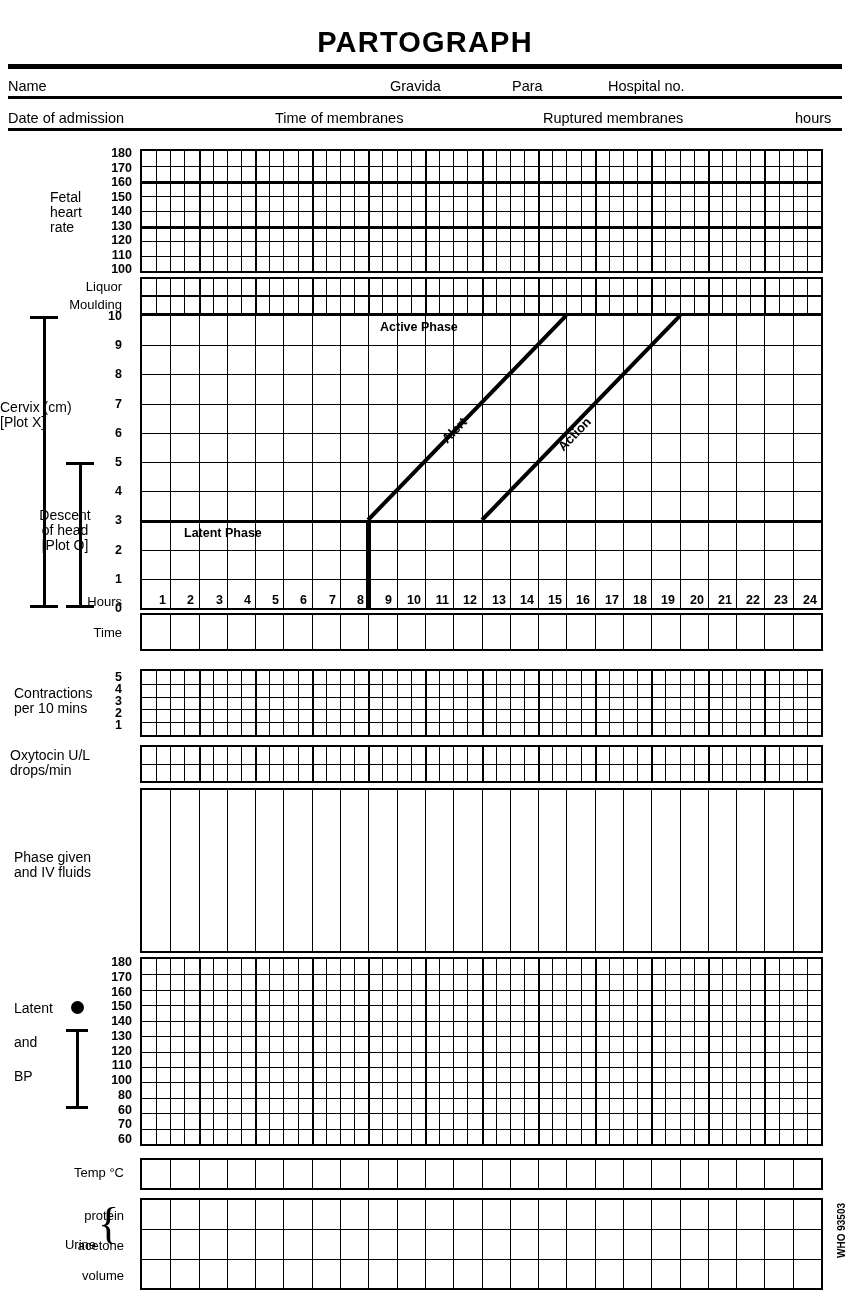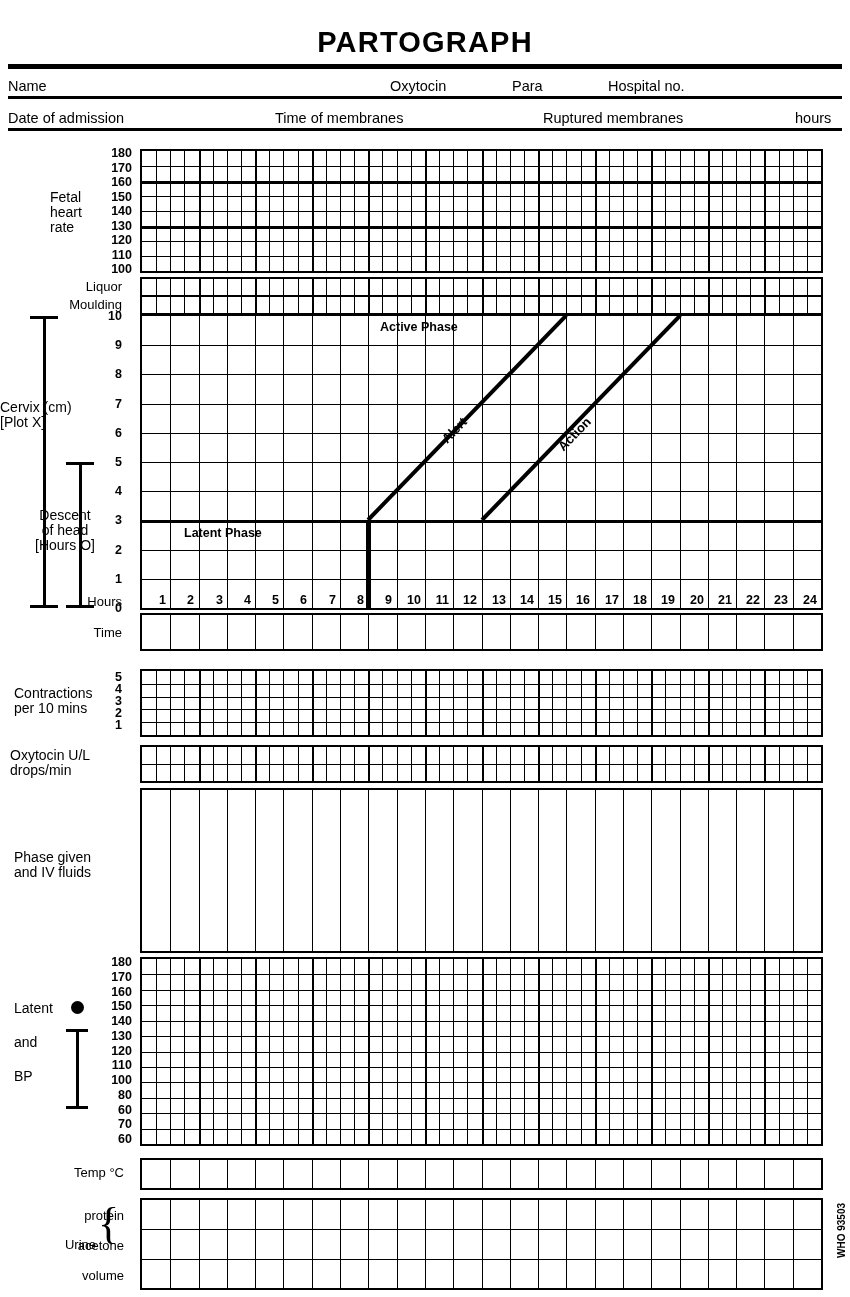--- a/index.html
+++ b/index.html
@@ -83,21 +83,21 @@
   .alertline{position:absolute;background:#000;transform-origin:left center;height:4px;}
   .latent-v{position:absolute;background:#000;}
 </style>
 </head>
 <body>
 
 <div id="title">PARTOGRAPH</div>
 <div class="hrule" id="rule-top"></div>
 
 <div class="hdr-lbl" style="left:8px;top:78px;">Name</div>
-<div class="hdr-lbl" style="left:390px;top:78px;">Oxytocin</div>
+<div class="hdr-lbl" style="left:390px;top:78px;">Gravida</div>
 <div class="hdr-lbl" style="left:512px;top:78px;text-align:right;">Para</div>
 <div class="hdr-lbl" style="left:608px;top:78px;">Hospital no.</div>
 <div class="hrule" id="rule-name"></div>
 
 <div class="hdr-lbl" style="left:8px;top:110px;">Date of admission</div>
 <div class="hdr-lbl" style="left:275px;top:110px;">Time of membranes</div>
 <div class="hdr-lbl" style="left:543px;top:110px;">Ruptured membranes</div>
 <div class="hdr-lbl" style="left:795px;top:110px;">hours</div>
 <div class="hrule" id="rule-date"></div>
 
@@ -287,21 +287,21 @@
 </div>
 
 <div class="ibeam" id="bracket-descent" style="left: 66px; width: 28px; top: 462px; height: 146px;">
   <div class="cap top"></div>
     <div class="stem"></div>
     <div class="cap bot"></div>
 </div>
 <div class="secname center" style="left:28px;top:508px;width:74px;">
   <div>Descent</div>
   <div>of head</div>
-  <div>[Hours O]</div>
+  <div>[Plot O]</div>
 </div>
 
 <div id="cervix-axis">
     <div class="axlbl" style="left: 92px; width: 30px; top: 309px;">10</div>
     <div class="axlbl" style="left: 92px; width: 30px; top: 338px;">9</div>
     <div class="axlbl" style="left: 92px; width: 30px; top: 367px;">8</div>
     <div class="axlbl" style="left: 92px; width: 30px; top: 397px;">7</div>
     <div class="axlbl" style="left: 92px; width: 30px; top: 426px;">6</div>
     <div class="axlbl" style="left: 92px; width: 30px; top: 455px;">5</div>
     <div class="axlbl" style="left: 92px; width: 30px; top: 484px;">4</div>

